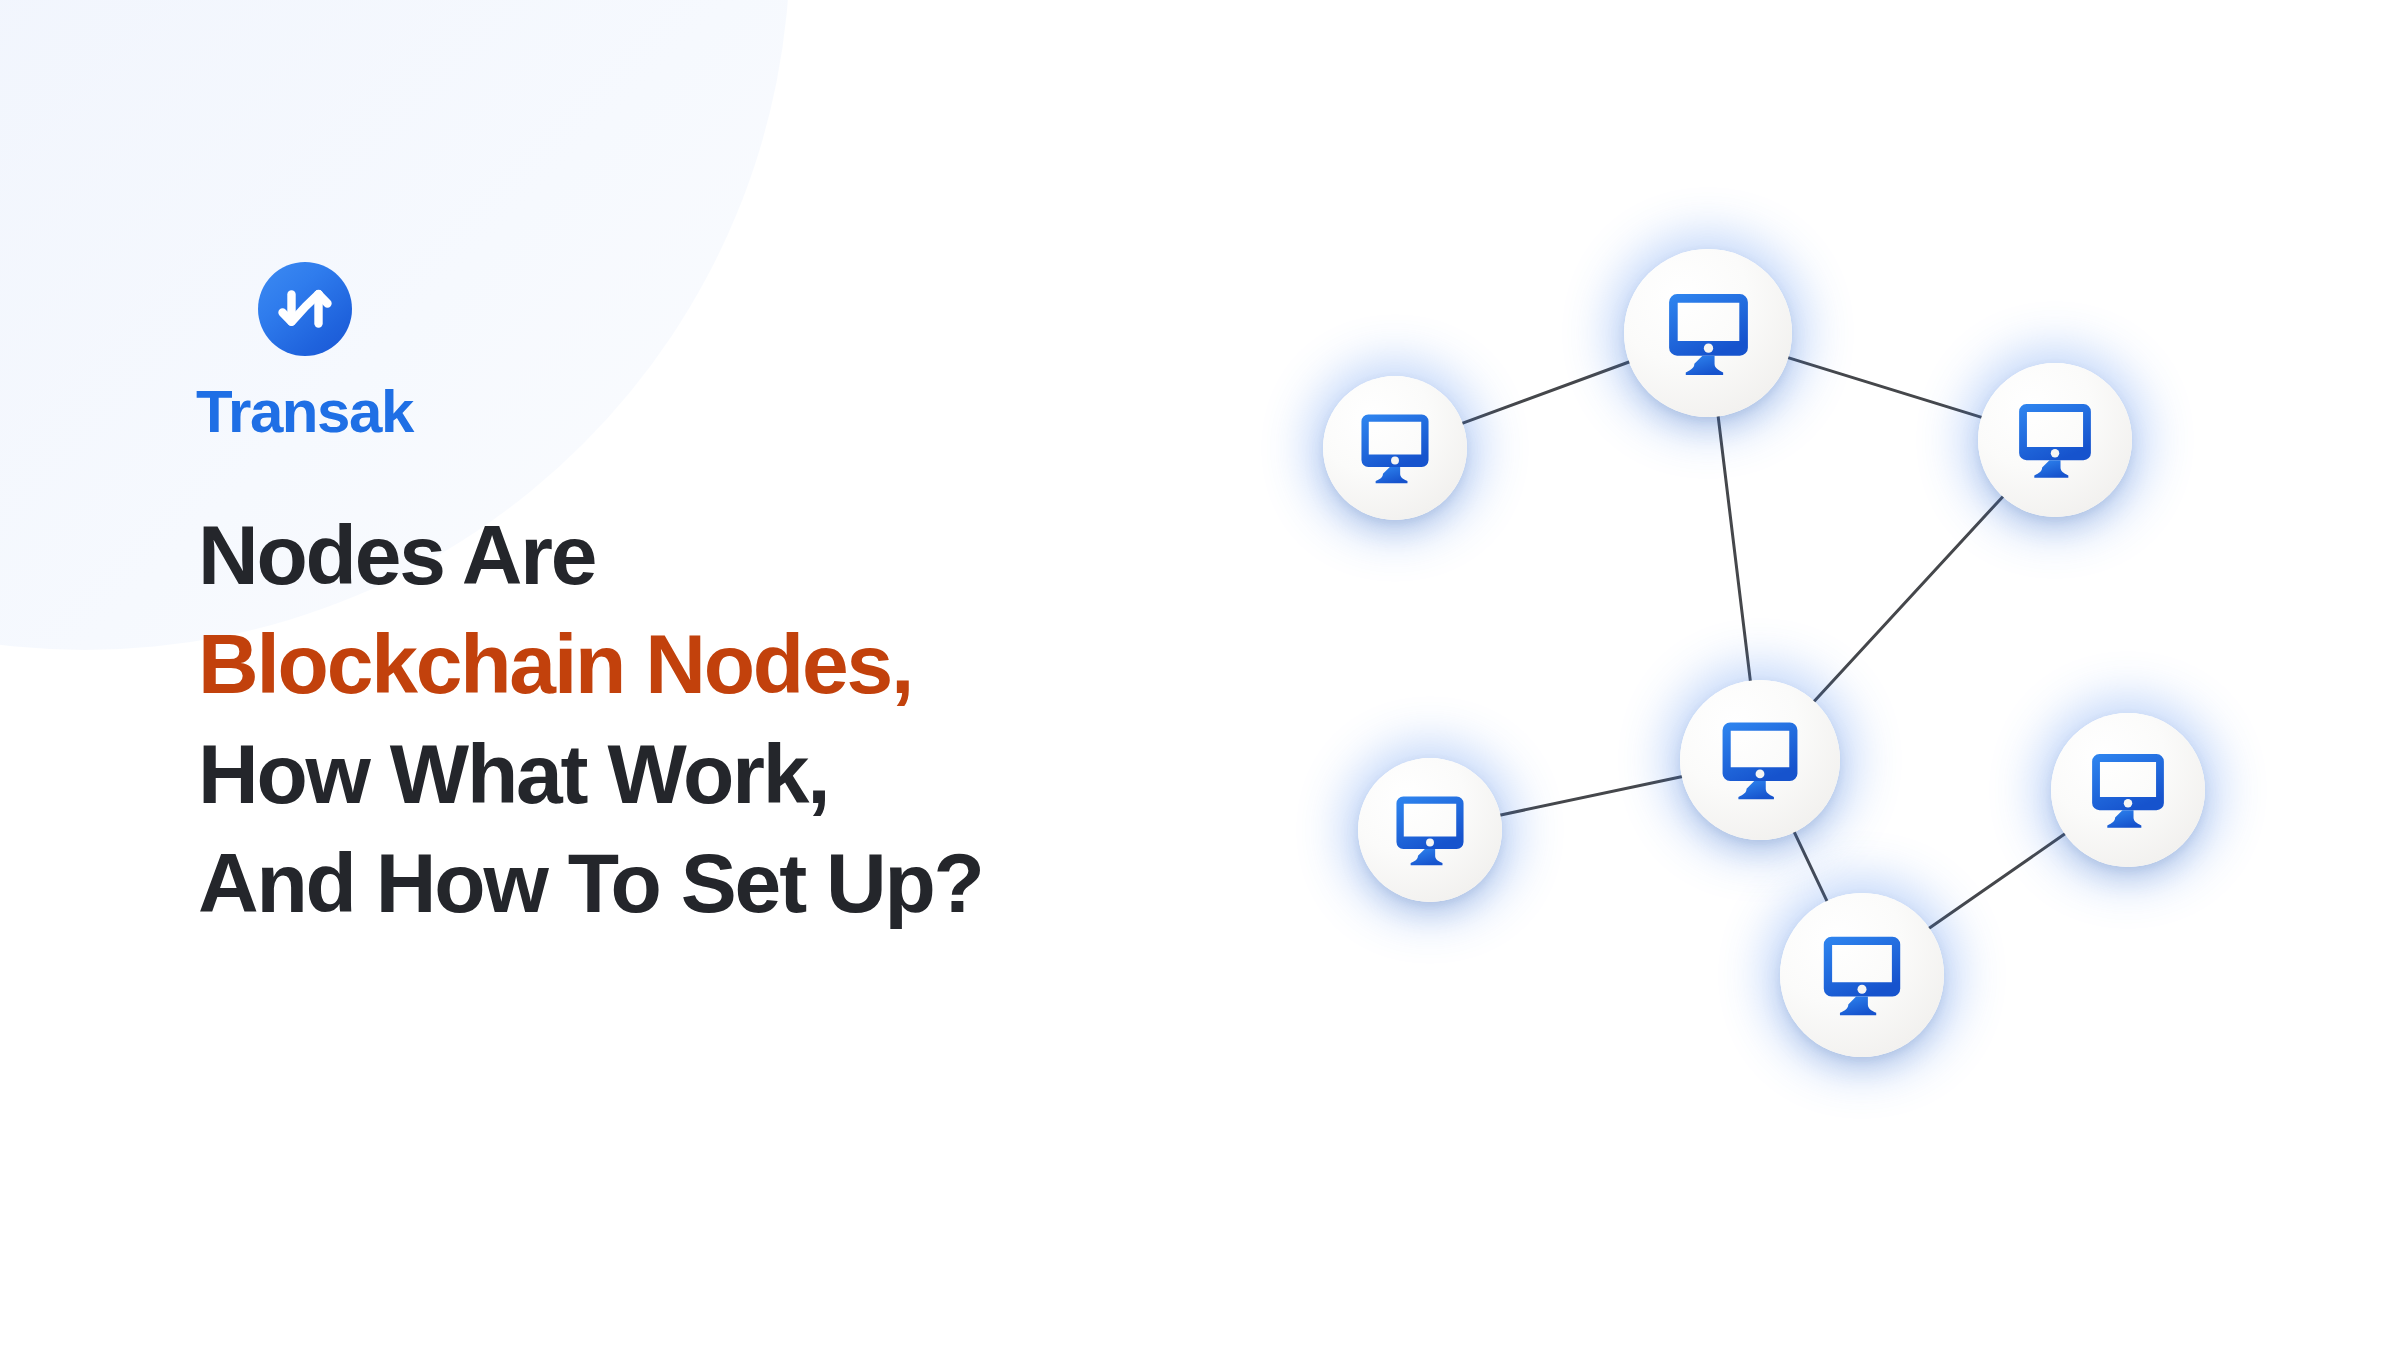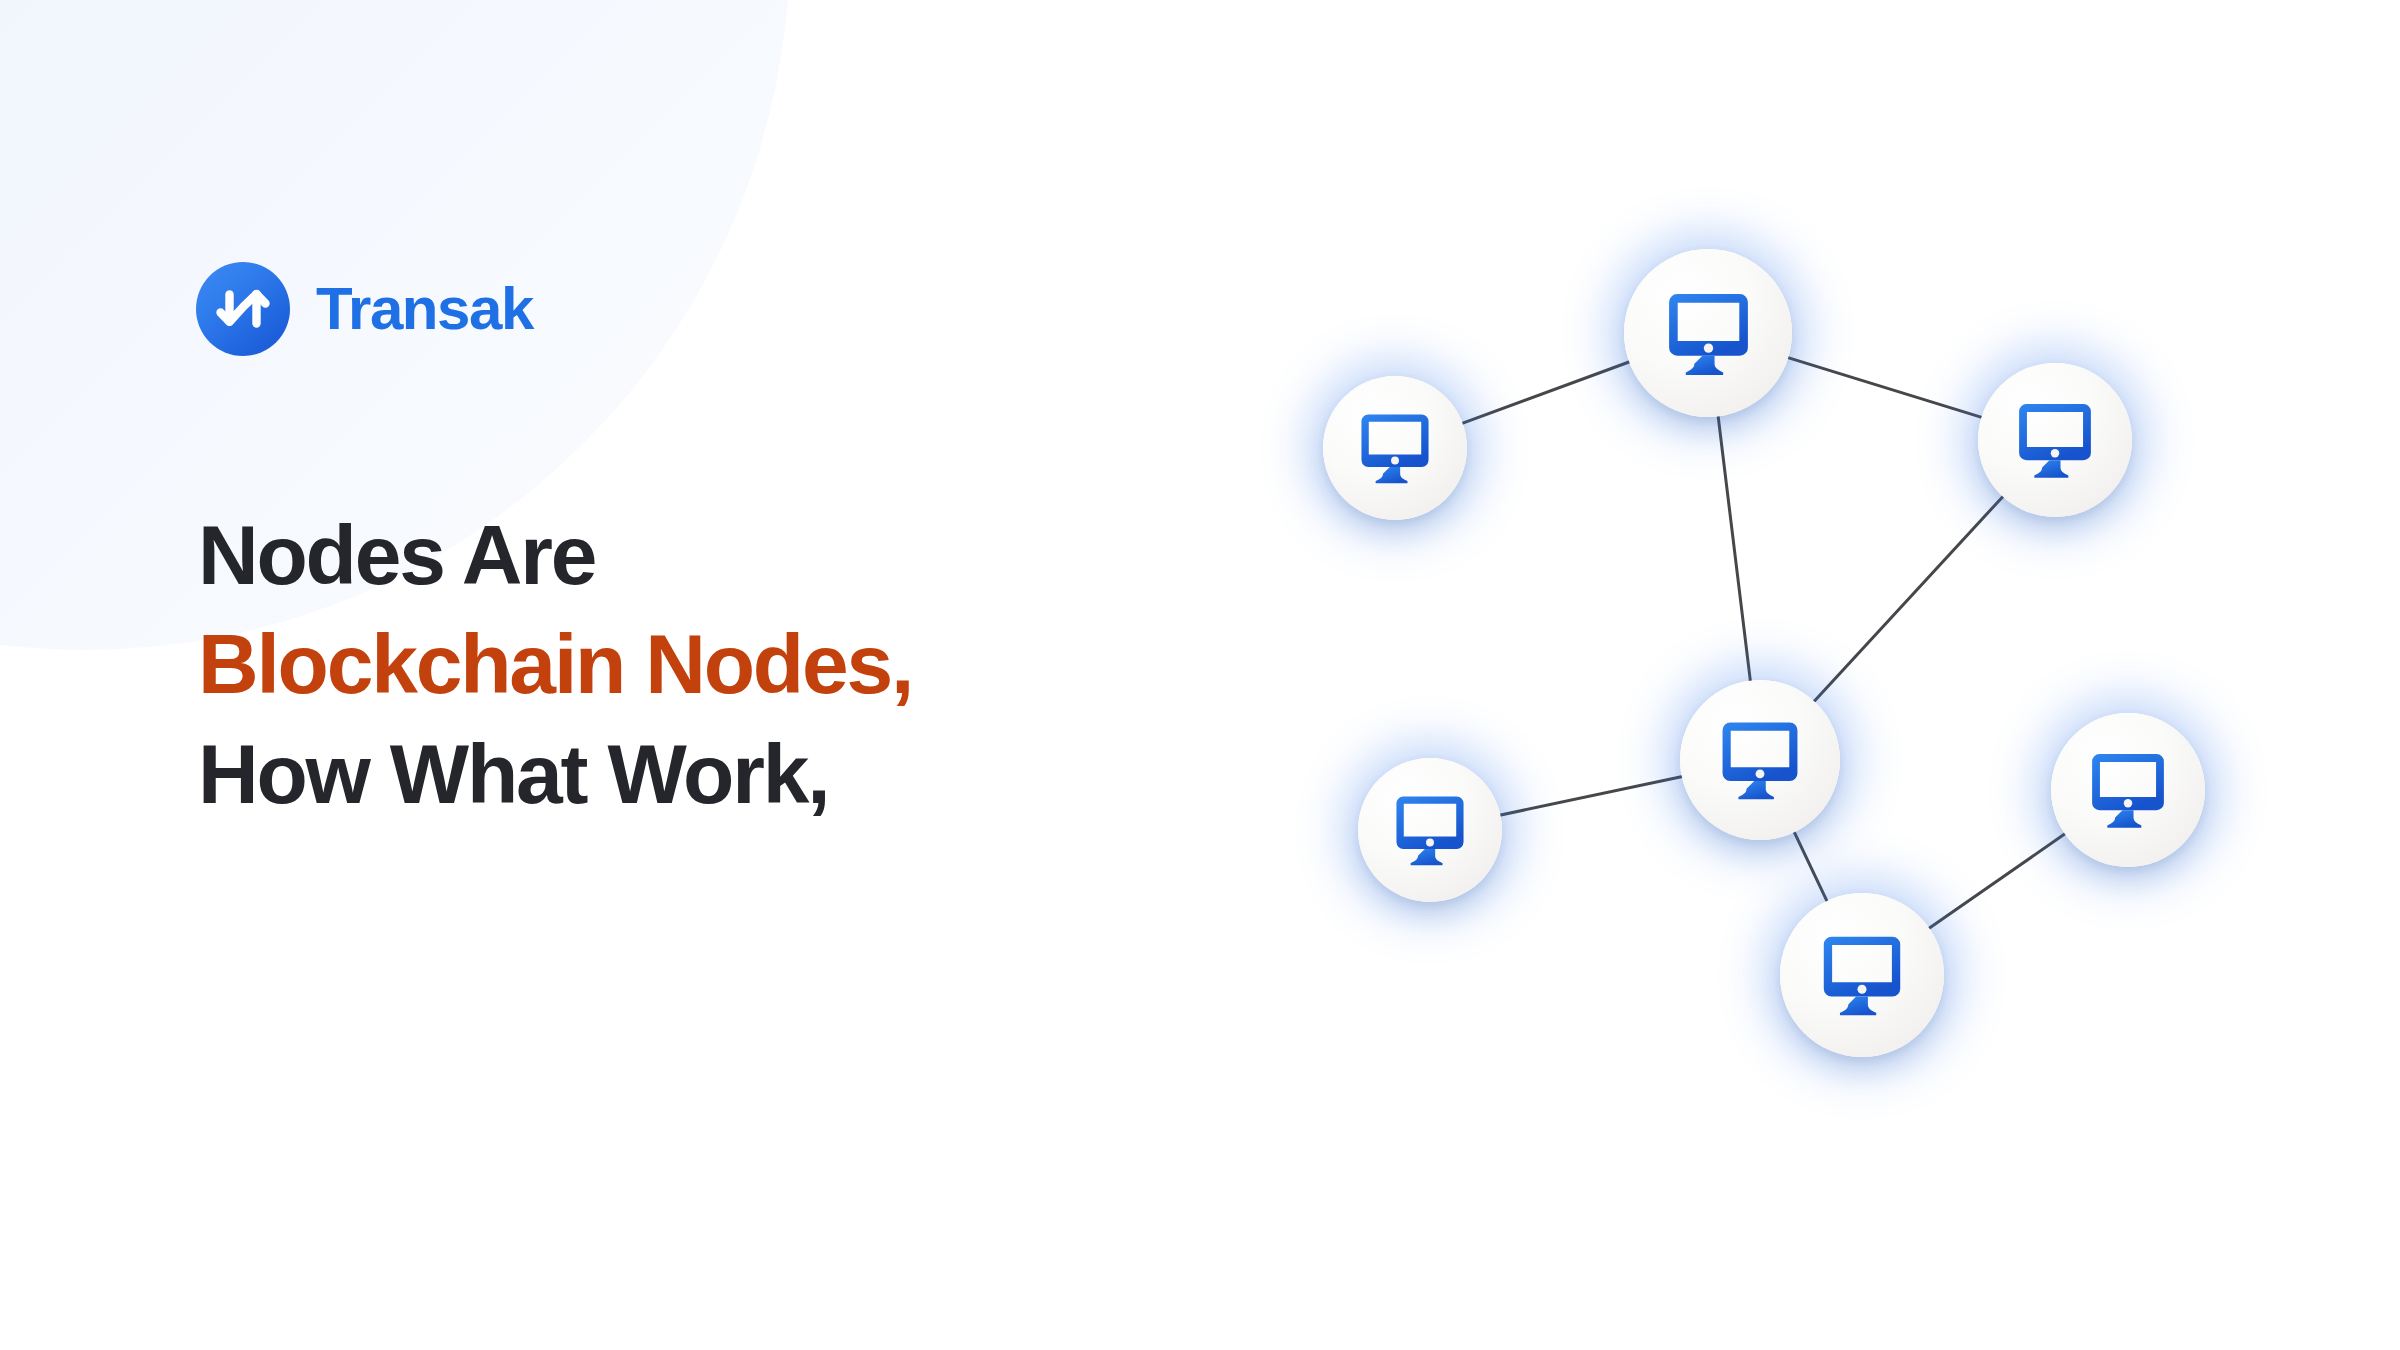--- a/index.html
+++ b/index.html
@@ -32,20 +32,21 @@
   }
 
   
   #brand {
     position: absolute;
     left: 196px;
     top: 262px;
     display: flex;
     align-items: center;
     gap: 26px;
+    flex-direction: column;
   }
   #logo-mark {
     width: 94px;
     height: 94px;
     border-radius: 50%;
     background: linear-gradient(140deg, #3d8bf2 0%, #2f7ced 35%, #1f63dd 75%, #1a56d4 100%);
     display: flex;
     align-items: center;
     justify-content: center;
     flex: none;
@@ -127,20 +128,21 @@
         </g>
       </svg>
     </div>
     <div id="wordmark">Transak</div>
   </div>
 
   <div id="headline">
     <div class="hl-line">Nodes Are</div>
     <div class="hl-line accent">Blockchain Nodes,</div>
     <div class="hl-line">How What Work,</div>
+    <div class="hl-line">And How To Set Up?</div>
   </div>
 
   <div id="network">
     <svg id="edges" viewBox="0 0 1100 1000">
         <line x1="220.70549641890165" y1="243.8590029131831" x2="391.0307041950009" y2="181.27945373027123" stroke="#45474b" stroke-width="3" stroke-linecap="round"></line>
         <line x1="546.3592165339662" y1="177.16264025687144" x2="743.3299848774699" y2="237.9000241553005" stroke="#45474b" stroke-width="3" stroke-linecap="round"></line>
         <line x1="477.91271456452114" y1="234.39863690481758" x2="510.57083248740673" y2="502.57202831005156" stroke="#45474b" stroke-width="3" stroke-linecap="round"></line>
         <line x1="764.1647888945552" y1="315.1432798431944" x2="572.8686195496626" y2="522.6509889630778" stroke="#45474b" stroke-width="3" stroke-linecap="round"></line>
         <line x1="443.6977382420096" y1="596.185328251695" x2="258.47638875717087" y2="635.4747054151455" stroke="#45474b" stroke-width="3" stroke-linecap="round"></line>
         <line x1="553.43299844804" y1="650.471516336555" x2="587.7097451814974" y2="722.7215217060974" stroke="#45474b" stroke-width="3" stroke-linecap="round"></line>

